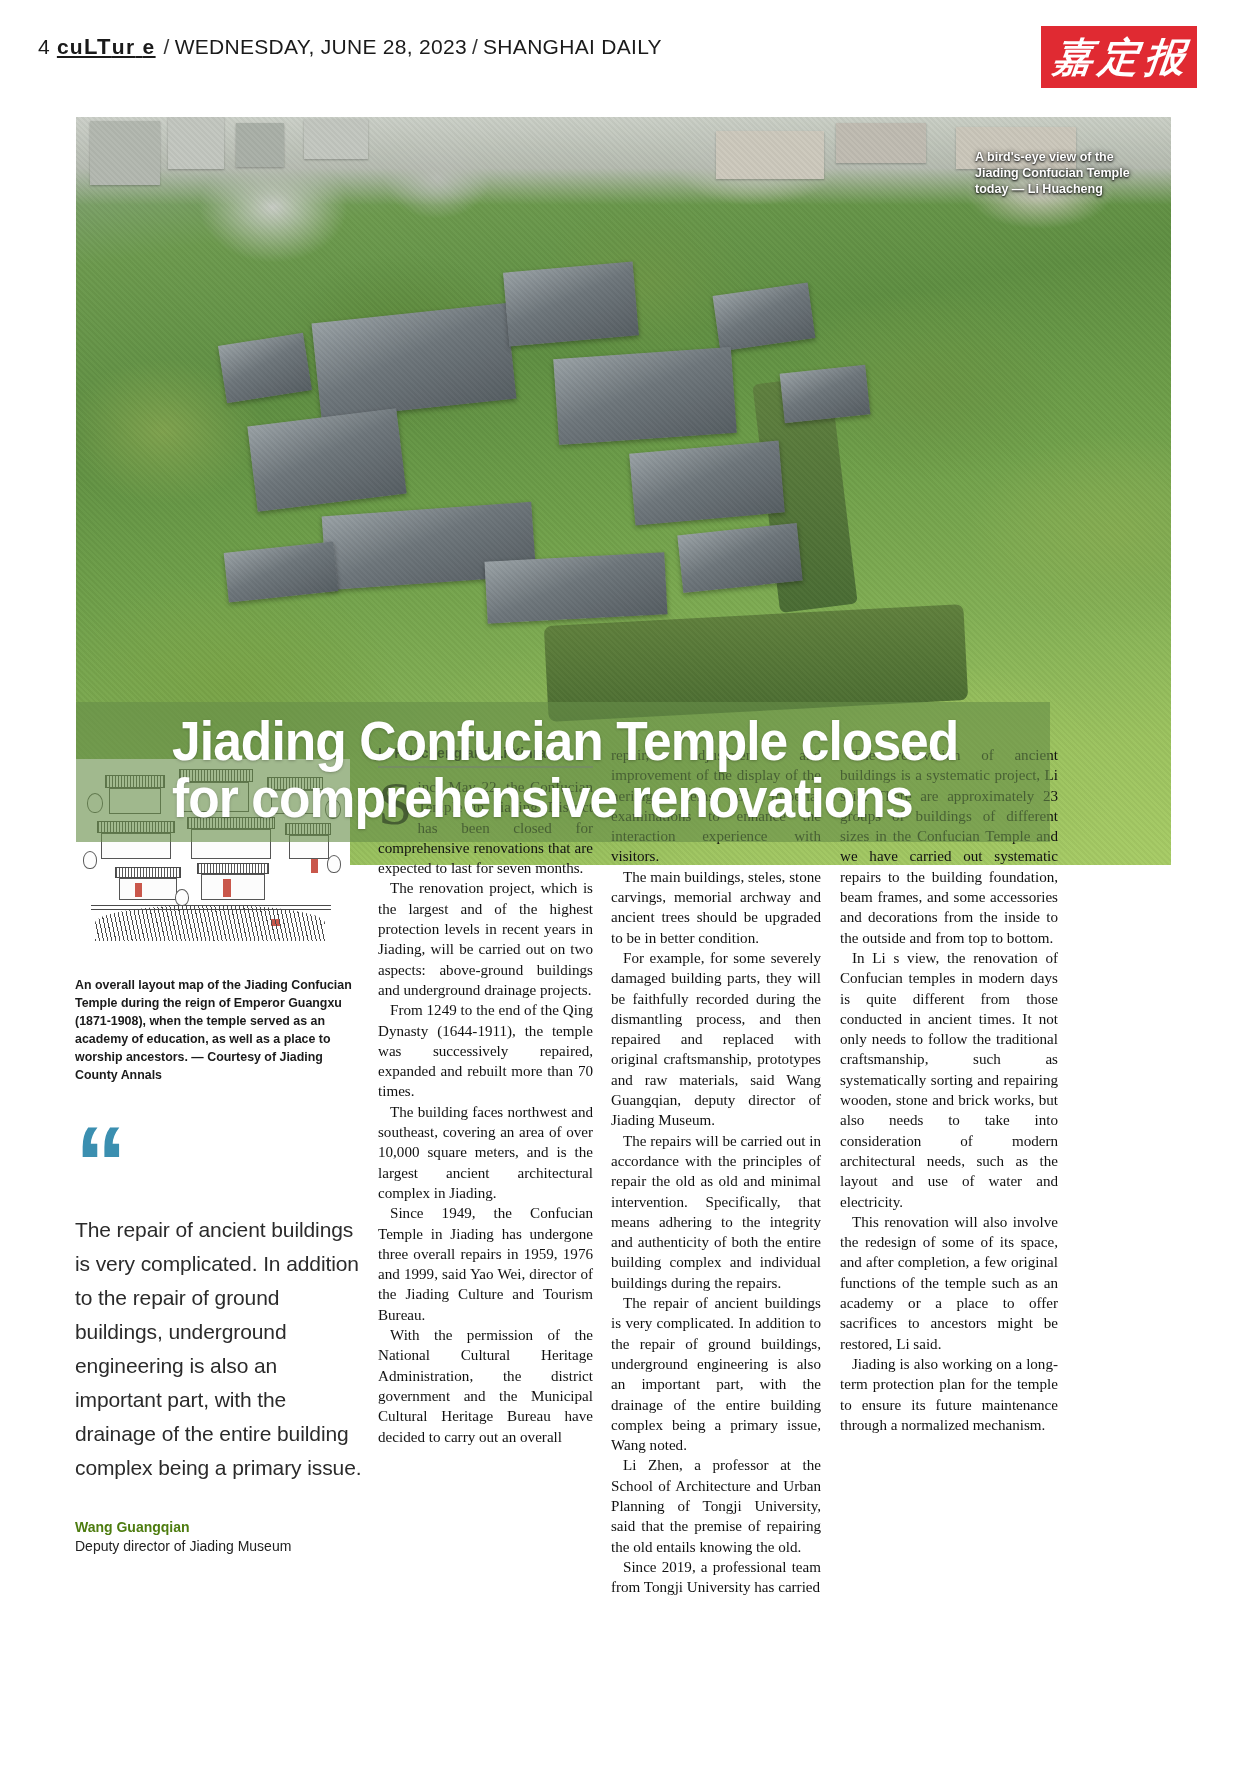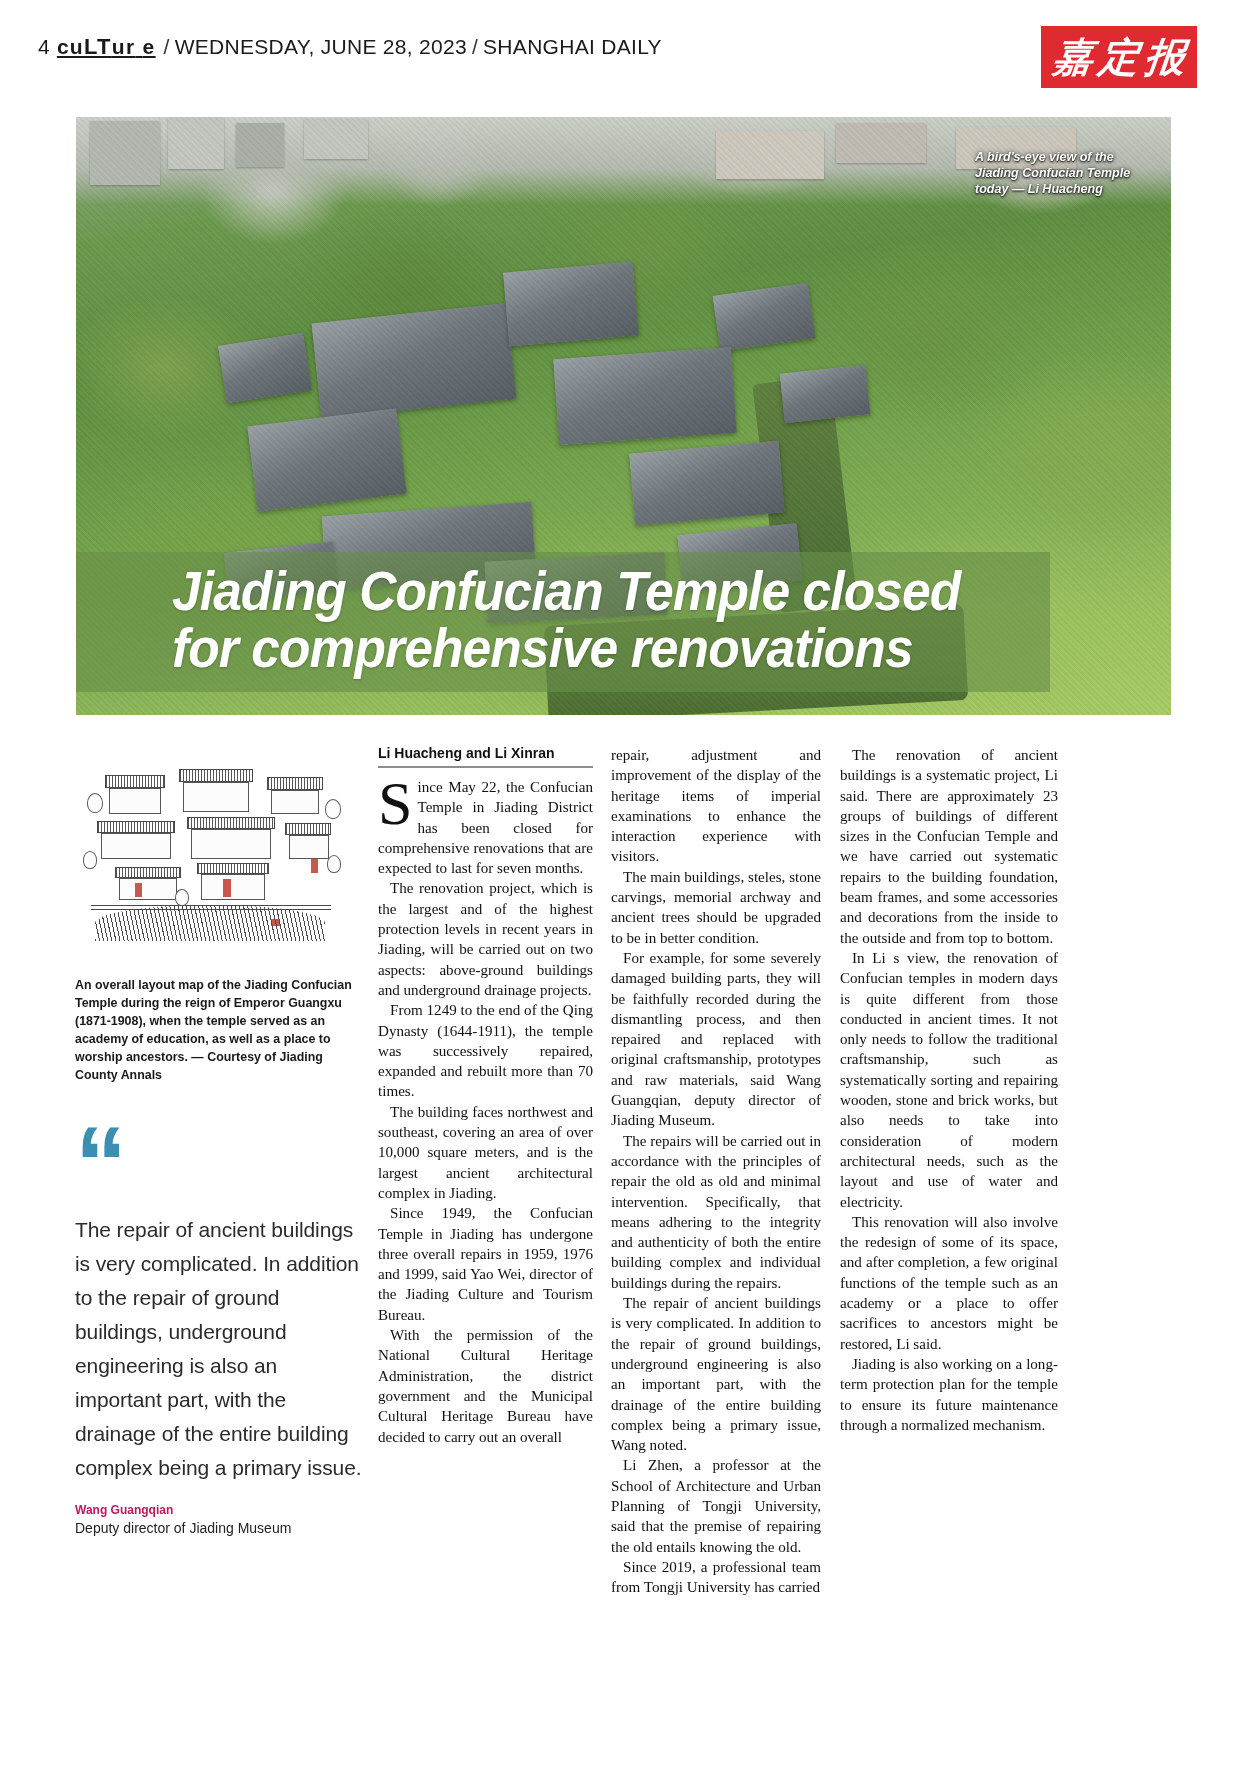--- a/index.html
+++ b/index.html
@@ -38,24 +38,23 @@
     font-size:40px; font-weight:bold;
     letter-spacing:6px;
     font-style:italic;
     transform:skewX(-6deg);
     padding-left:6px;
   }
 
   
   .photo-wrap {
     position:absolute; left:76px; top:117px;
-    width:1095px; height:598px;
+    width:1095px; height:748px;
     overflow:hidden;
     background:#c2410c;
-    font-style:italic;
   }
   .aerial {
     position:absolute; inset:0;
     background:
       radial-gradient(ellipse 120px 90px at 18% 12%, #c9cdc6 0%, rgba(201,205,198,0) 62%),
       radial-gradient(ellipse 90px 70px at 33% 8%,  #b9bfb6 0%, rgba(185,191,182,0) 60%),
       radial-gradient(ellipse 140px 70px at 62% 6%, #d6d2c8 0%, rgba(214,210,200,0) 62%),
       radial-gradient(ellipse 120px 60px at 88% 10%, #cfcabf 0%, rgba(207,202,191,0) 62%),
       radial-gradient(ellipse 150px 110px at 8% 42%, #7fa24e 0%, rgba(127,162,78,0) 66%),
       radial-gradient(ellipse 180px 130px at 30% 30%, #5d893c 0%, rgba(93,137,60,0) 68%),
@@ -195,22 +194,22 @@
     height:74px;
   }
   .pull-quote {
     font-family:"Liberation Sans", sans-serif;
     font-size:21px; font-weight:300; line-height:1.62;
     color:#2b2b2b;
     letter-spacing:-.1px;
   }
   .attrib-name {
     font-family:"Liberation Sans", sans-serif;
-    font-size:12px; font-weight:bold; color:#be185d;
-    margin-top:18px;
+    font-size:14px; font-weight:bold; color:#4d7c0f;
+    margin-top:34px;
   }
   .attrib-role {
     font-family:"Liberation Sans", sans-serif;
     font-size:14px; font-weight:normal; color:#222;
     margin-top:3px;
   }
 
   .byline {
     font-family:"Liberation Sans", sans-serif;
     font-size:14px; font-weight:bold; color:#111;

